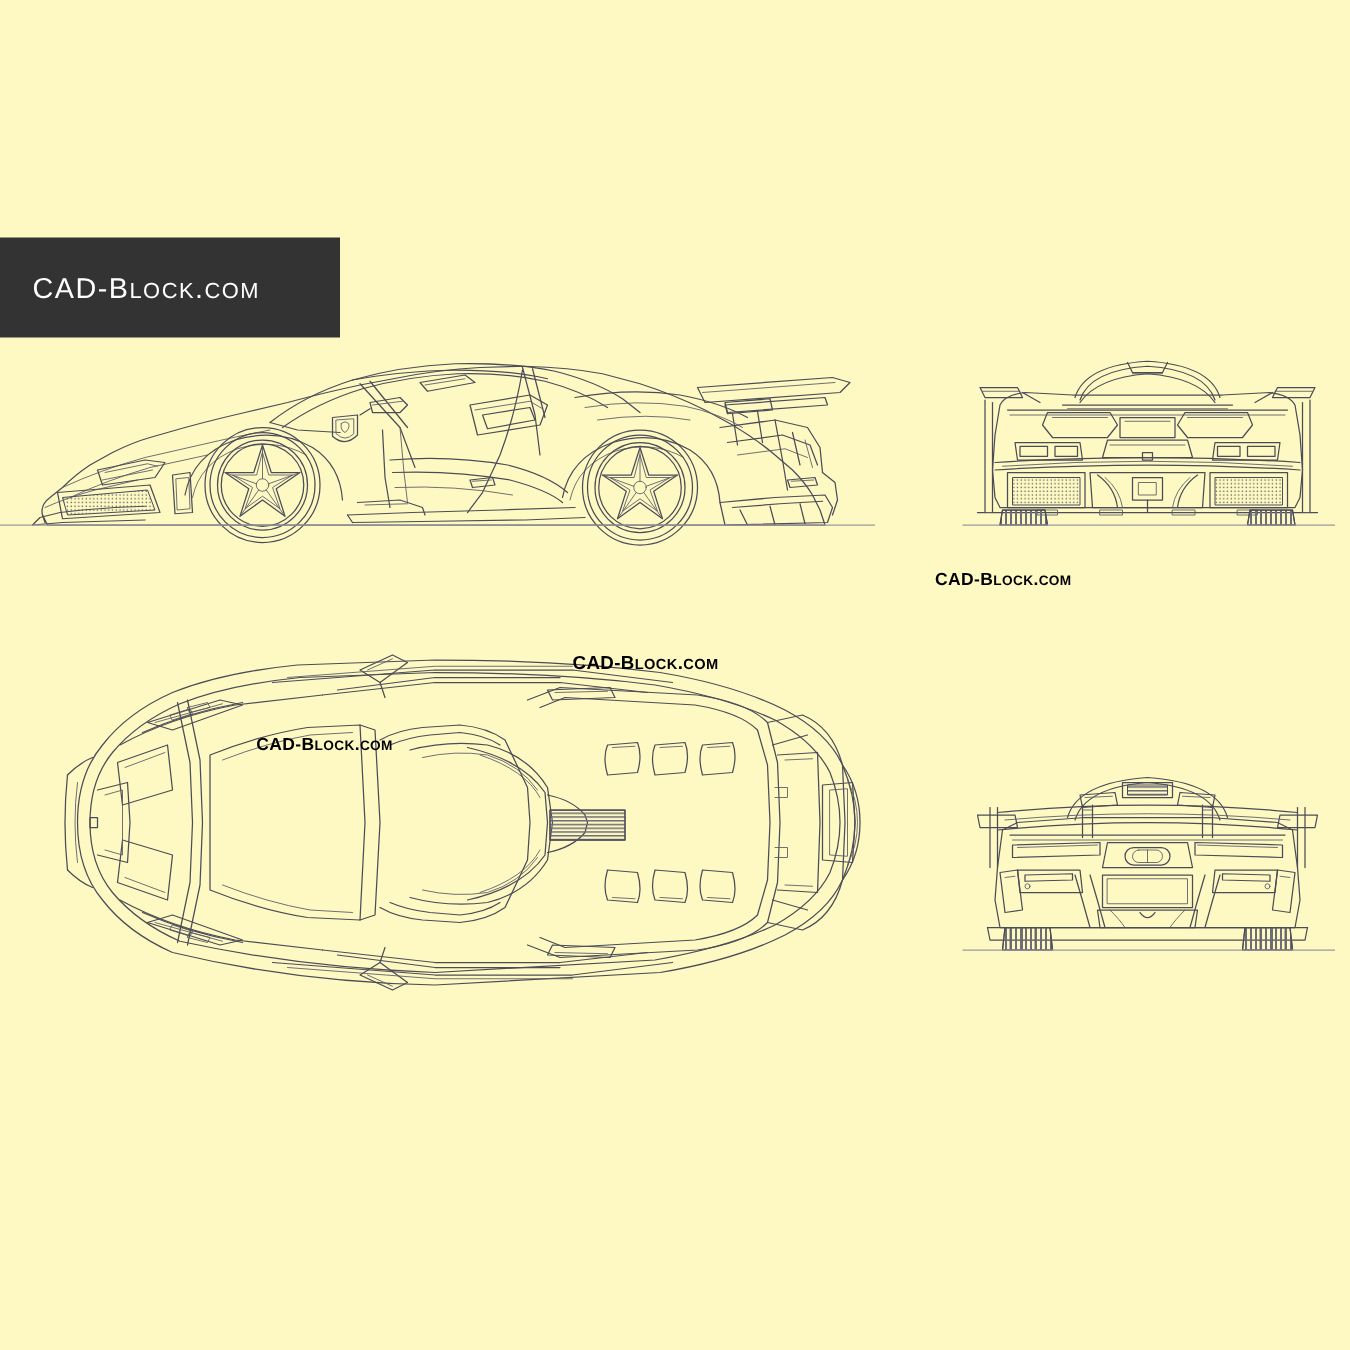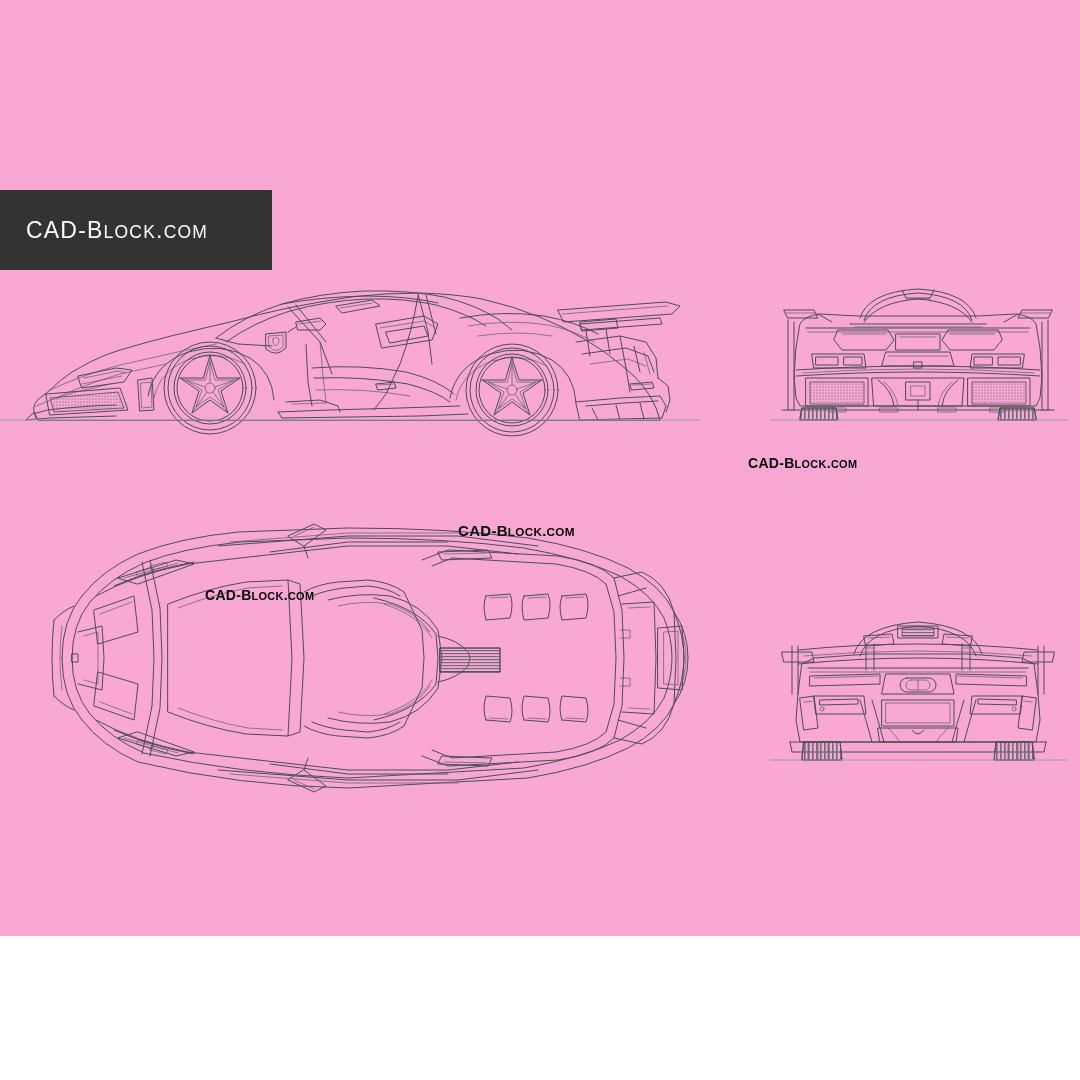--- a/index.html
+++ b/index.html
@@ -4,22 +4,22 @@
 <title>CAD Block - Ferrari Supercar Blueprint</title>
 <style>
   html, body {
     margin: 0;
     padding: 0;
     background: #ffffff;
   }
   #canvas {
     position: relative;
     width: 1080px;
-    height: 936px;
-    background: #f9a8d4;
+    height: 1080px;
+    background: #fef9c3;
     overflow: hidden;
     font-family: "Liberation Sans", sans-serif;
   }
   
   #logo-banner {
     position: absolute;
     left: 0px;
     top: 190px;
     width: 272px;
     height: 80px;

